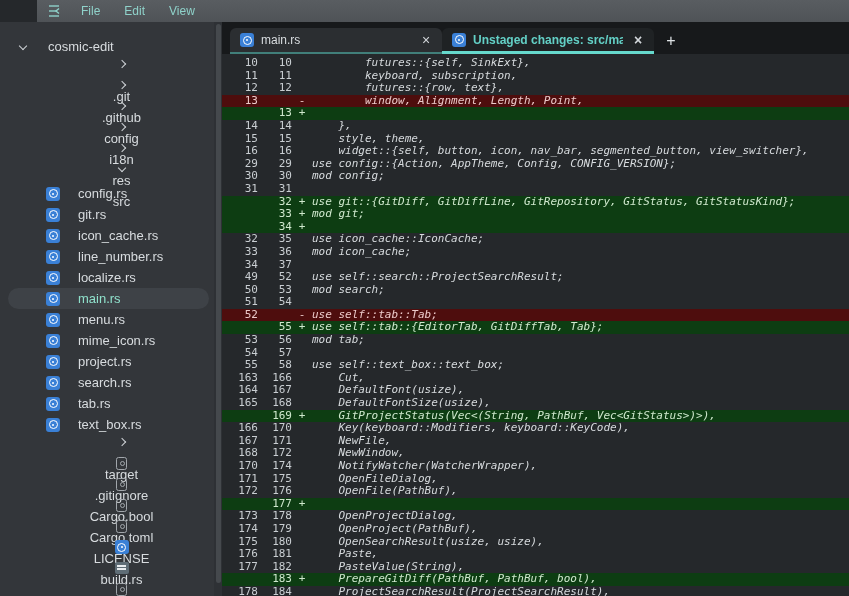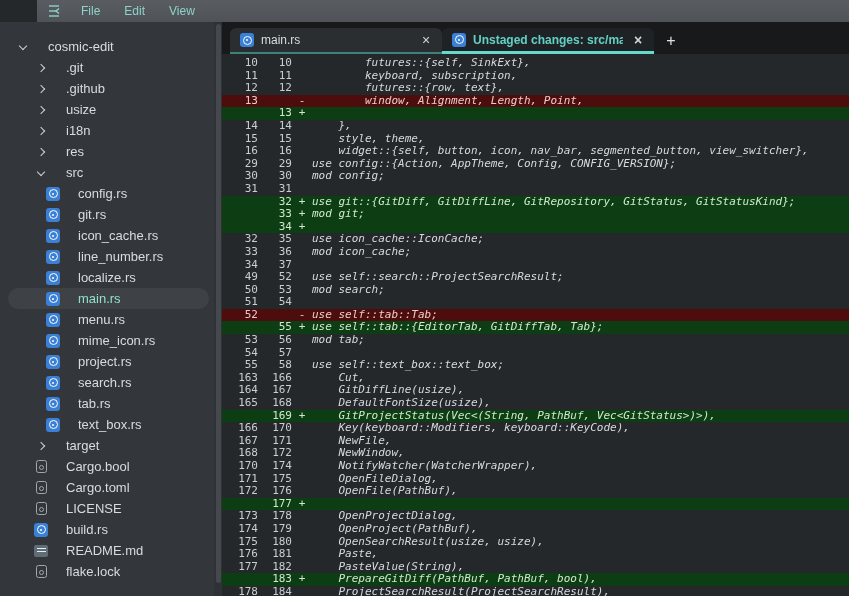--- a/index.html
+++ b/index.html
@@ -12,21 +12,21 @@
   .appicon { width:18px; height:14px; margin-right:16px; display:flex; align-items:center; cursor:pointer; }
   .menu-item { color:#8fd2ca; font-size:12px; margin-right:24px; cursor:pointer; }
 
   .main { display:flex; height:574px; }
 
   
   .sidebar { width:214px; background:#33363a; padding-top:14px; overflow:hidden; flex:none; }
   .nav-item { height:21px; display:flex; align-items:center; gap:18px;
               margin:0 5px 0 8px; color:#d8dcdf; font-size:13px; cursor:pointer; }
   .nav-item[data-depth="0"] { padding-left:8px; }
-  .nav-item[data-depth="1"] { padding-left:26px; }
+  .nav-item[data-depth="1"] { padding-left:26px;flex-direction:column; }
   .nav-item[data-depth="2"] { padding-left:38px; }
   .nav-item[data-sel="true"] { background:#3e4247; border-radius:14px; color:#8fe0cb; }
 
   .icon-slot { width:14px; height:14px; flex:none; position:relative;
                display:flex; align-items:center; justify-content:center; }
   .chev { width:6px; height:6px; border-right:1.6px solid #cfd3d7;
           border-bottom:1.6px solid #cfd3d7; display:none; }
   .chev-right { transform:rotate(-45deg); }
   .chev-down  { transform:rotate(45deg); margin-top:-2px; }
   .rust-icon { width:14px; height:14px; border-radius:3px; background:#3a80d6; display:none; position:relative; }
@@ -120,21 +120,21 @@
 
         </span>
         <span class="nav-label">.github</span>
       </div>
 
       <div class="nav-item" data-icon="chevron-right" data-depth="1">
         <span class="icon-slot">
           <span class="chev chev-right"></span>
 
         </span>
-        <span class="nav-label">usize</span>
+        <span class="nav-label">config</span>
       </div>
 
       <div class="nav-item" data-icon="chevron-right" data-depth="1">
         <span class="icon-slot">
           <span class="chev chev-right"></span>
 
         </span>
         <span class="nav-label">i18n</span>
       </div>
 
@@ -264,20 +264,28 @@
       </div>
 
       <div class="nav-item" data-icon="chevron-right" data-depth="1">
         <span class="icon-slot">
           <span class="chev chev-right"></span>
 
         </span>
         <span class="nav-label">target</span>
       </div>
 
+      <div class="nav-item" data-icon="file" data-depth="1">
+        <span class="icon-slot">
+
+          <span class="file-icon"></span>
+
+        </span>
+        <span class="nav-label">.gitignore</span>
+      </div>
 
       <div class="nav-item" data-icon="file" data-depth="1">
         <span class="icon-slot">
 
           <span class="file-icon"></span>
 
         </span>
         <span class="nav-label">Cargo.bool</span>
       </div>
 
@@ -526,21 +534,21 @@
           <span class="col-old">163</span>
           <span class="col-new">166</span>
           <span class="col-sign"></span>
           <span class="col-code">    Cut,</span>
         </div>
 
         <div class="diff-row" data-kind="ctx">
           <span class="col-old">164</span>
           <span class="col-new">167</span>
           <span class="col-sign"></span>
-          <span class="col-code">    GitDiffLine(usize),</span>
+          <span class="col-code">    DefaultFont(usize),</span>
         </div>
 
         <div class="diff-row" data-kind="ctx">
           <span class="col-old">165</span>
           <span class="col-new">168</span>
           <span class="col-sign"></span>
           <span class="col-code">    DefaultFontSize(usize),</span>
         </div>
 
         <div class="diff-row" data-kind="add">

